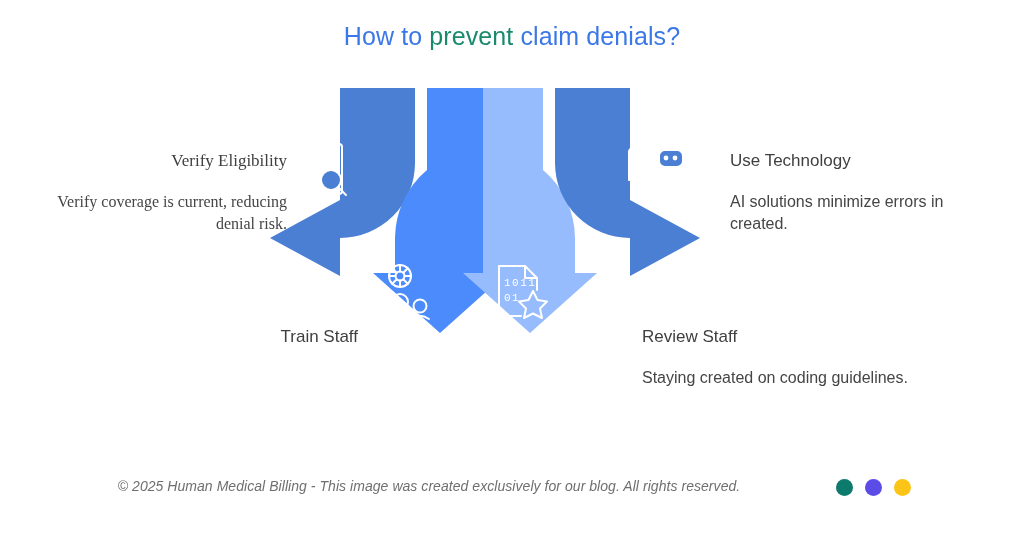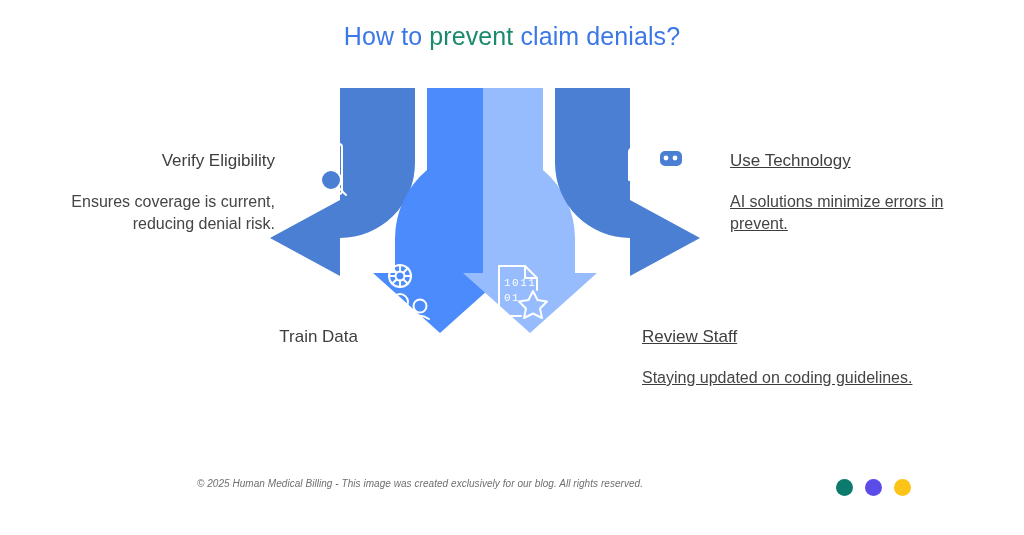--- a/index.html
+++ b/index.html
@@ -37,32 +37,32 @@
     font-weight:400;
   }
   .blk-body{
     font-size:16px;
     color:#454545;
     line-height:22px;
     font-weight:400;
     margin-top:19px;
   }
   .right-align{text-align:right;}
-  .left-align{text-align:left;text-decoration:underline;}
+  .left-align{text-align:left;}
 
-  #blk-verify{left:10px;top:150px;width:265px;}
+  #blk-verify{left:22px;top:150px;width:265px;font-family:Liberation Serif, serif;}
   #blk-tech{left:730px;top:150px;width:270px;}
   #blk-train{left:28px;top:326px;width:330px;}
   #blk-review{left:642px;top:326px;width:300px;}
 
   
   .footer{
-    position:absolute;left:8px;top:478px;width:824px;
+    position:absolute;left:17px;top:478px;width:824px;
     text-align:center;
-    font-size:10px;
+    font-size:14px;
     font-style:italic;
     color:#6f6f6f;
     letter-spacing:0.05px;
   }
   .dots{
     position:absolute;top:479px;left:836px;
     display:flex;gap:12px;align-items:center;
   }
   .dot{width:17px;height:17px;border-radius:50%;}
 </style>
@@ -142,35 +142,35 @@
         <text x="7" y="20" font-family="'Liberation Mono', monospace" font-size="11" fill="#ffffff" stroke="none" letter-spacing="1.5">1011</text>
         <text x="7" y="35" font-family="'Liberation Mono', monospace" font-size="11" fill="#ffffff" stroke="none" letter-spacing="1.5">01</text>
         <path d="M 36 25 L 40.5 34 L 50 35.5 L 43 42.5 L 45 52 L 36 47.5 L 27 52 L 29 42.5 L 22 35.5 L 31.5 34 Z" fill="#96bcfd"></path>
       </g>
 
     </svg>
   </div>
 
   <div class="block right-align" id="blk-verify">
     <div class="blk-head">Verify Eligibility</div>
-    <div class="blk-body">Ensures coverage is current, reducing denial risk.</div>
+    <div class="blk-body">Verify coverage is current, reducing denial risk.</div>
   </div>
 
   <div class="block left-align" id="blk-tech">
     <div class="blk-head">Use Technology</div>
-    <div class="blk-body">AI solutions minimize errors in prevent.</div>
+    <div class="blk-body">AI solutions minimize errors in created.</div>
   </div>
 
   <div class="block right-align" id="blk-train">
-    <div class="blk-head">Train Data</div>
+    <div class="blk-head">Train Staff</div>
   </div>
 
   <div class="block left-align" id="blk-review">
     <div class="blk-head">Review Staff</div>
-    <div class="blk-body">Staying updated on coding guidelines.</div>
+    <div class="blk-body">Staying created on coding guidelines.</div>
   </div>
 
   <div class="footer">© 2025 Human Medical Billing - This image was created exclusively for our blog. All rights reserved.</div>
 
   <div class="dots">
     <span class="dot" style="background: rgb(13, 122, 110);"></span>
     <span class="dot" style="background: rgb(91, 76, 232);"></span>
     <span class="dot" style="background: rgb(252, 196, 23);"></span>
   </div>
 

